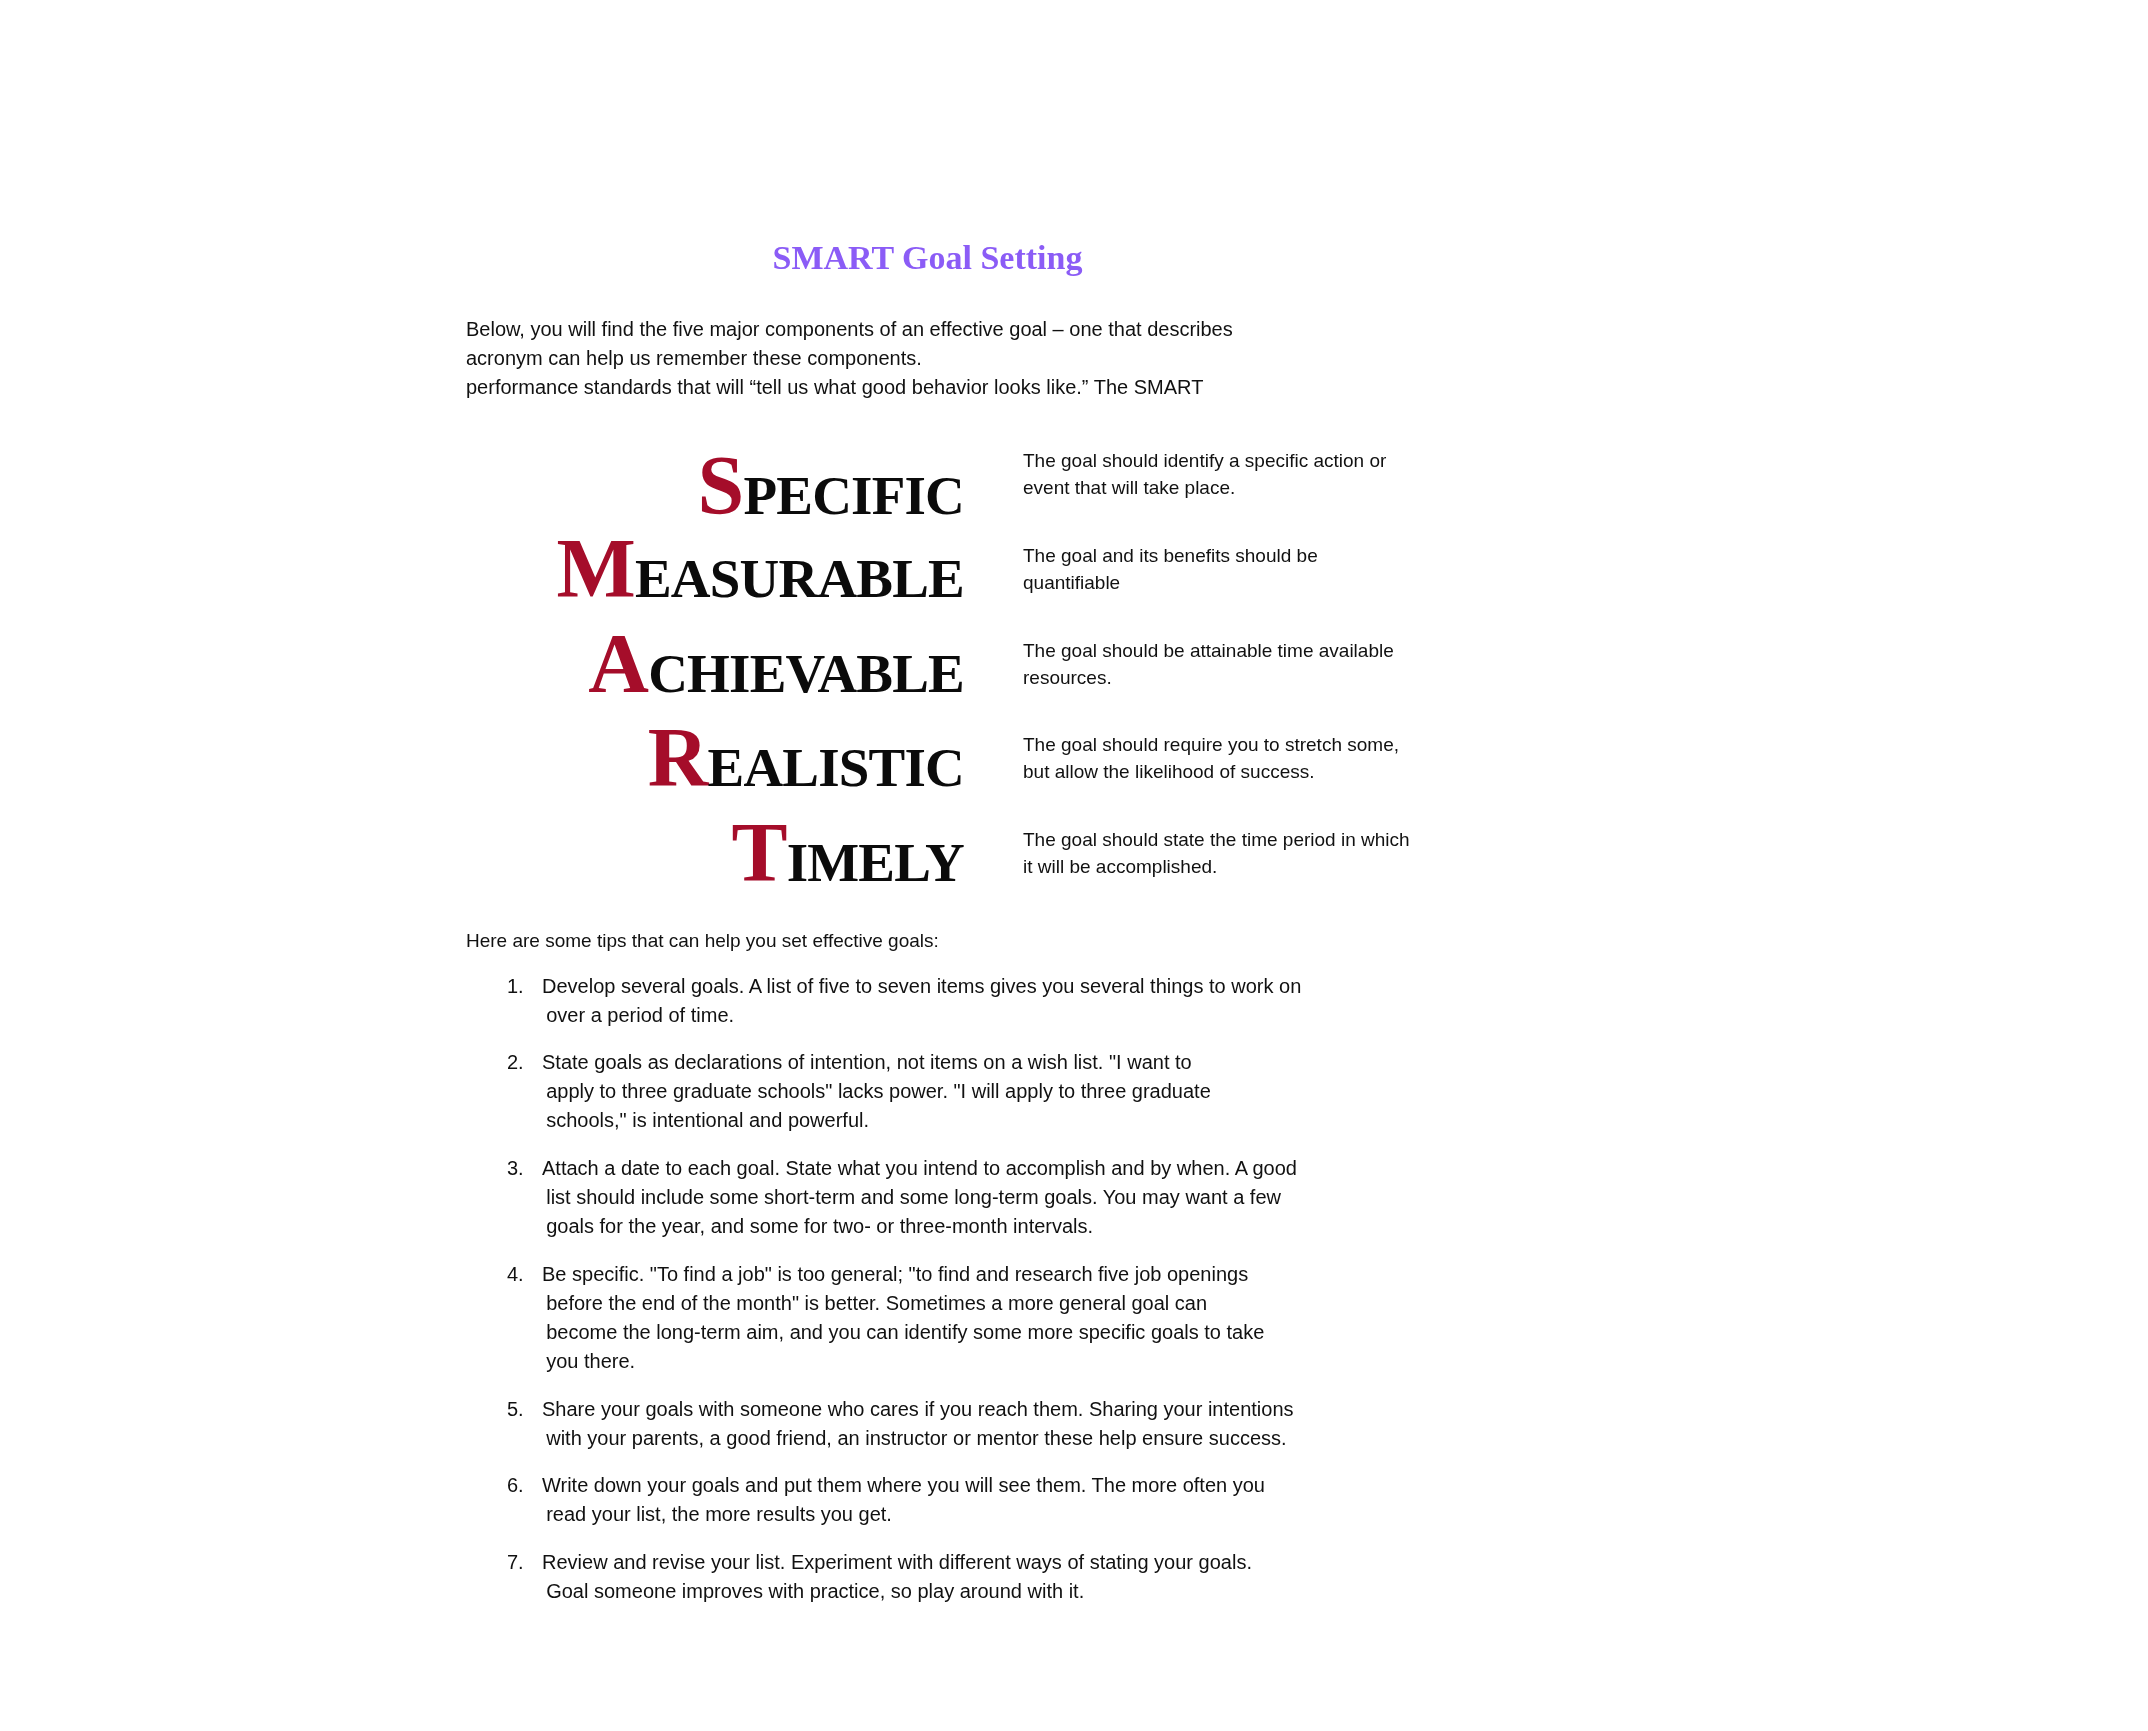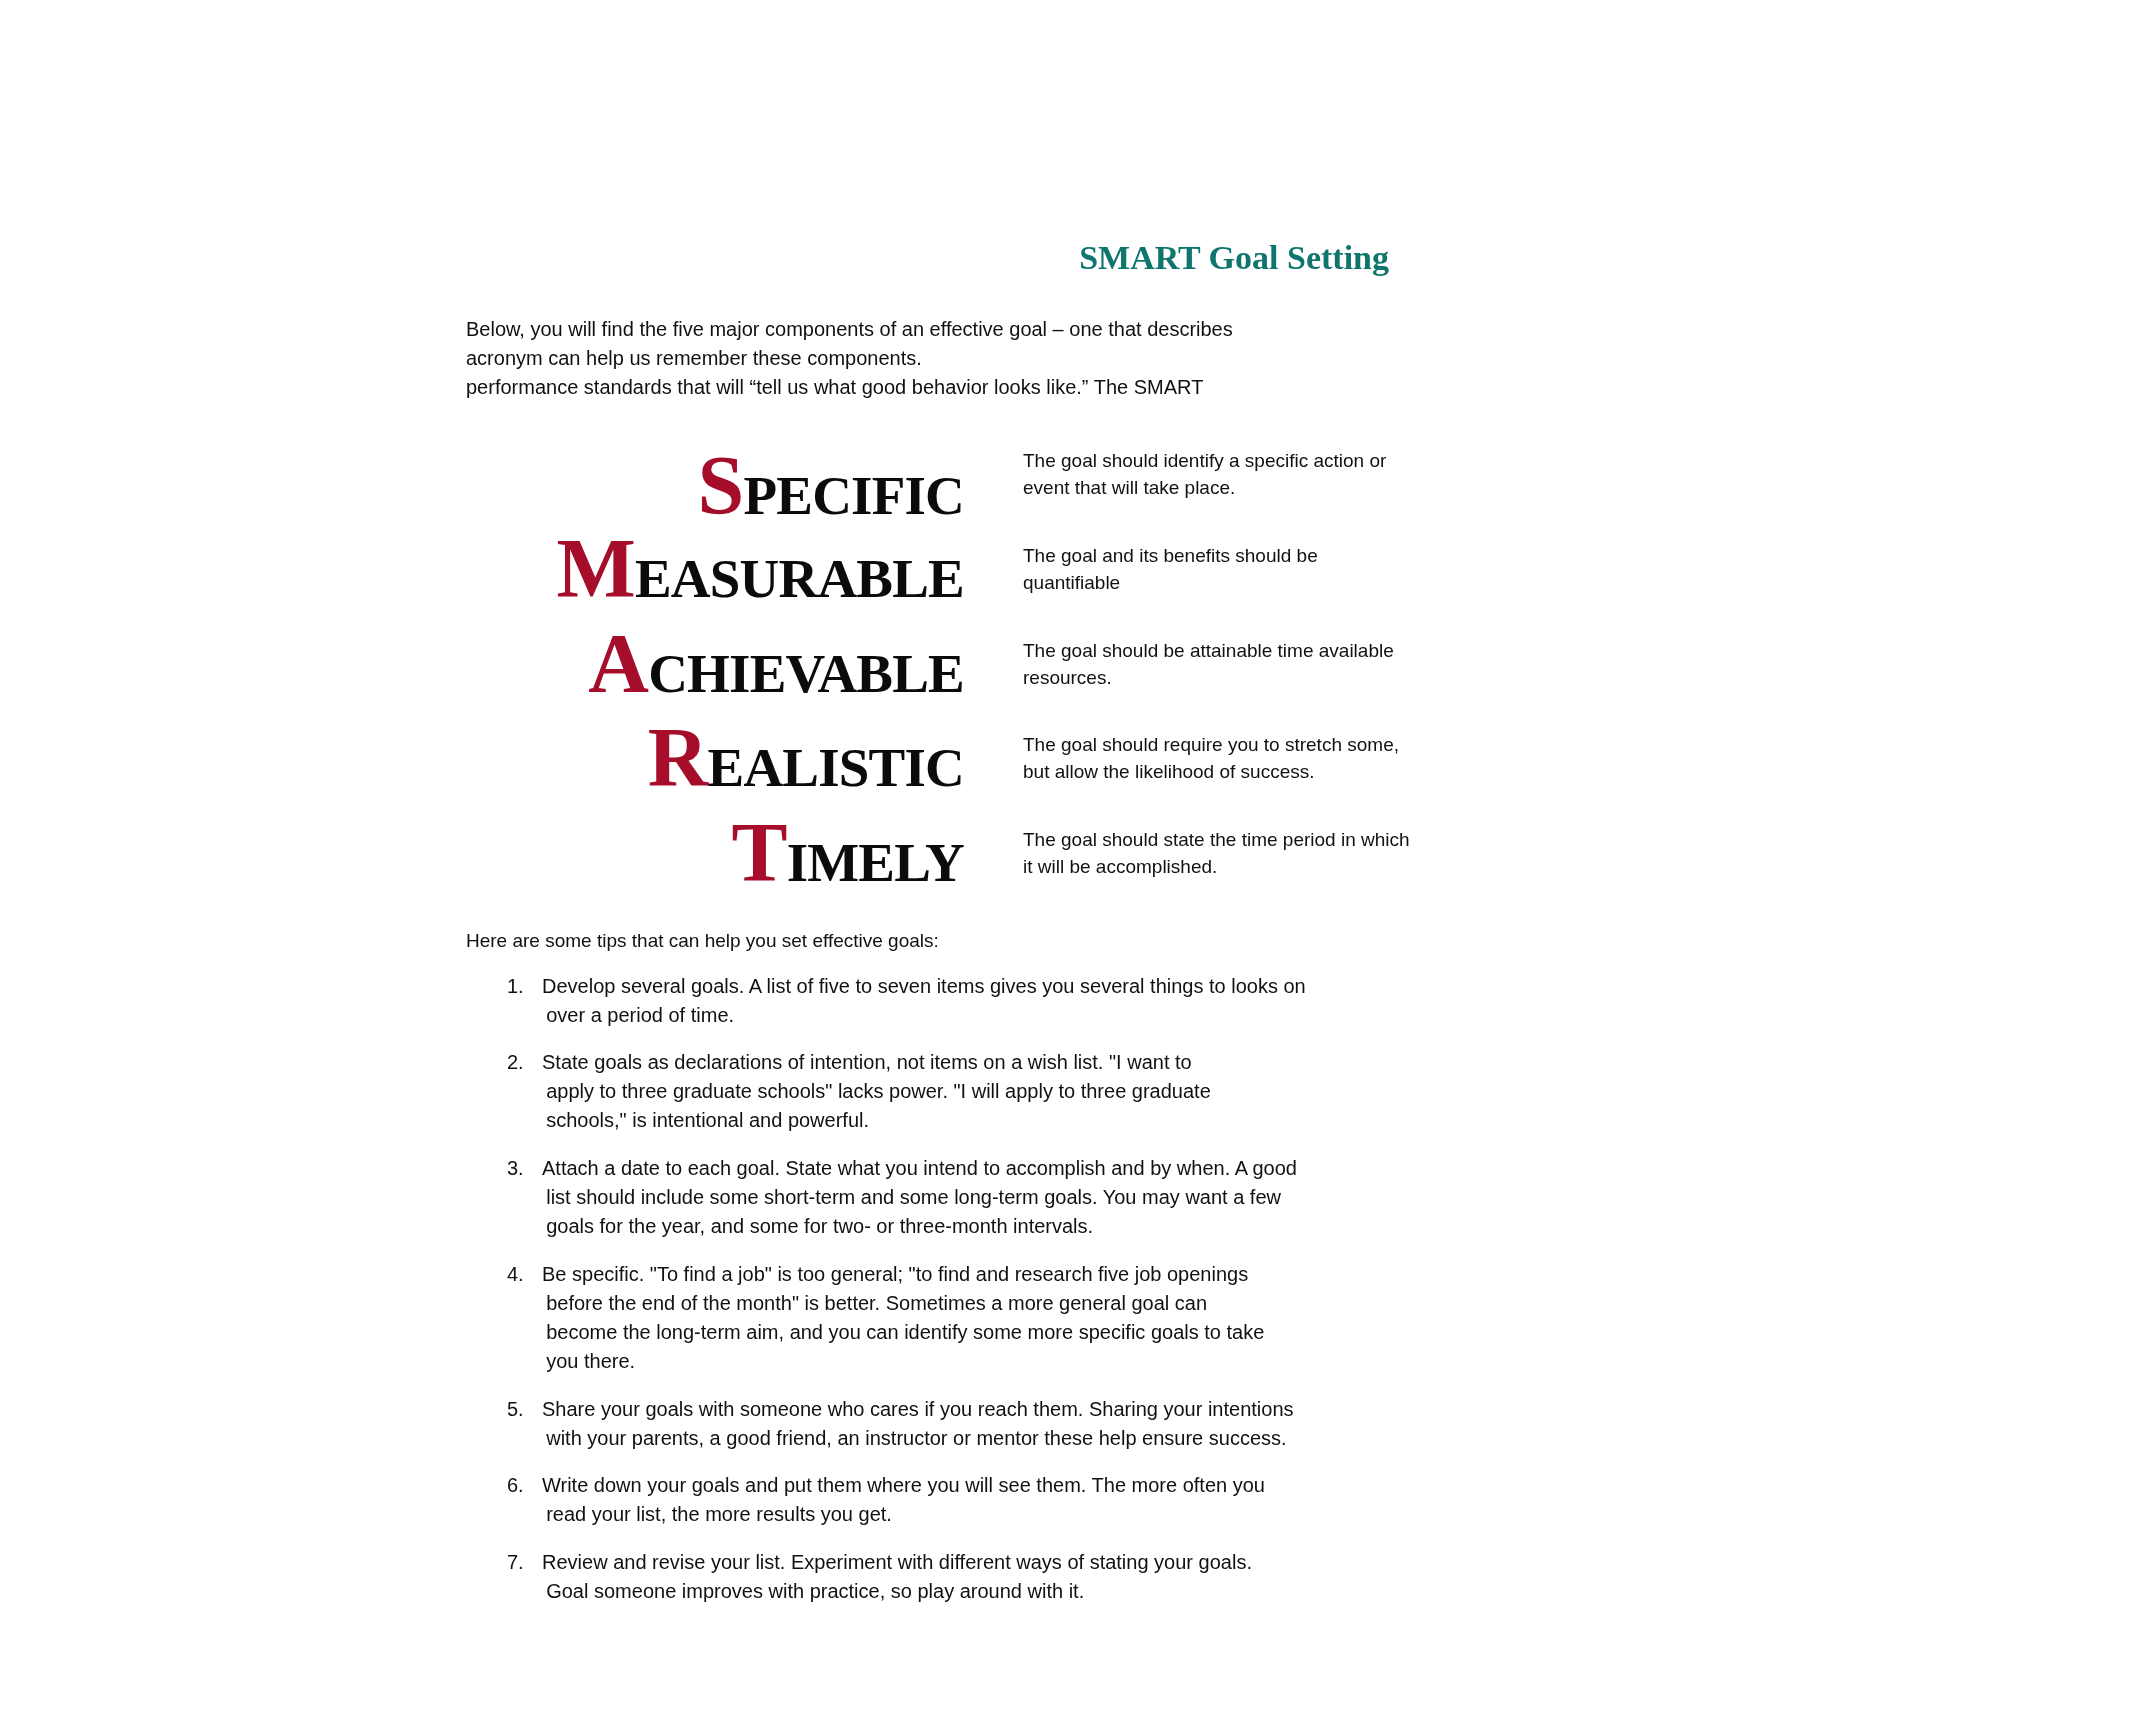--- a/index.html
+++ b/index.html
@@ -1,21 +1,21 @@
 <!DOCTYPE html>
 <html style="font-size:13.4px"><head>
 <meta charset="utf-8">
 <style>
   html, body { margin: 0; padding: 0; background: #ffffff; }
   body { width: 2148px; height: 1732px; position: relative; overflow: hidden;
          font-family: "Liberation Sans", "DejaVu Sans", sans-serif; color: #111; }
   .page { position: absolute; left: 0; top: 0; width: 2148px; height: 1732px; }
-  .title { position: absolute; left: 466px; width: 923px; top: 239px; text-align: right;
+  .title { position: absolute; left: 466px; width: 923px; top: 239px; text-align: center;
            font-family: "Liberation Serif", "DejaVu Serif", serif; font-weight: bold;
-           font-size: 34px; color: #0f766e; letter-spacing: 0px; }
+           font-size: 34px; color: #8b5cf6; letter-spacing: 0px; }
   .intro { position: absolute; left: 466px; top: 315px; width: 889px;
            font-size: 20px; line-height: 29px; }
   .intro span { display: block; white-space: nowrap; }
   .smart { position: absolute; left: 466px; top: 432px; width: 965px; }
   .row { position: absolute; left: 0; width: 965px; height: 84px; }
   .word { position: absolute; right: 965px; transform: translateX(498px); top: 0;
           font-family: "Liberation Serif", "DejaVu Serif", serif; font-weight: bold;
           white-space: nowrap; line-height: 1; color: #0b0b0b; text-align: right;
           letter-spacing: -0.8px; }
   .word .cap { color: #a50d2a; font-size: 84px; }
@@ -88,21 +88,21 @@
 
   </div>
 
   <div class="tips-heading">Here are some tips that can help you set effective goals:</div>
 
   <div class="tips">
 
     <div class="tip" style="top:0px;">
       <span class="num">1.</span>
       <div class="lines">
-        <span>Develop several goals. A list of five to seven items gives you several things to looks on</span>
+        <span>Develop several goals. A list of five to seven items gives you several things to work on</span>
         <span class="cont">over a period of time.</span>
       </div>
     </div>
 
     <div class="tip" style="top:76px;">
       <span class="num">2.</span>
       <div class="lines">
         <span>State goals as declarations of intention, not items on a wish list. "I want to</span>
         <span class="cont">apply to three graduate schools" lacks power. "I will apply to three graduate</span>
         <span class="cont">schools," is intentional and powerful.</span>

